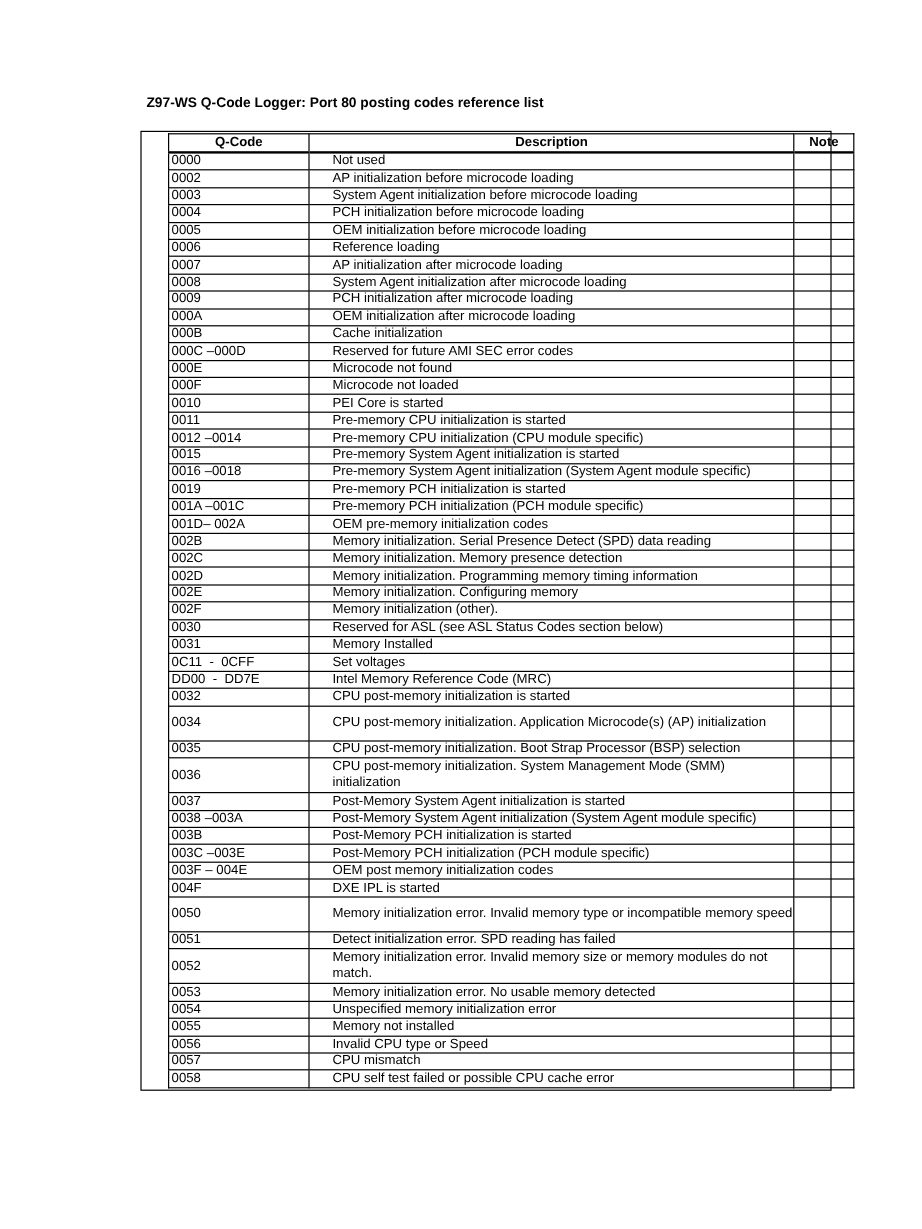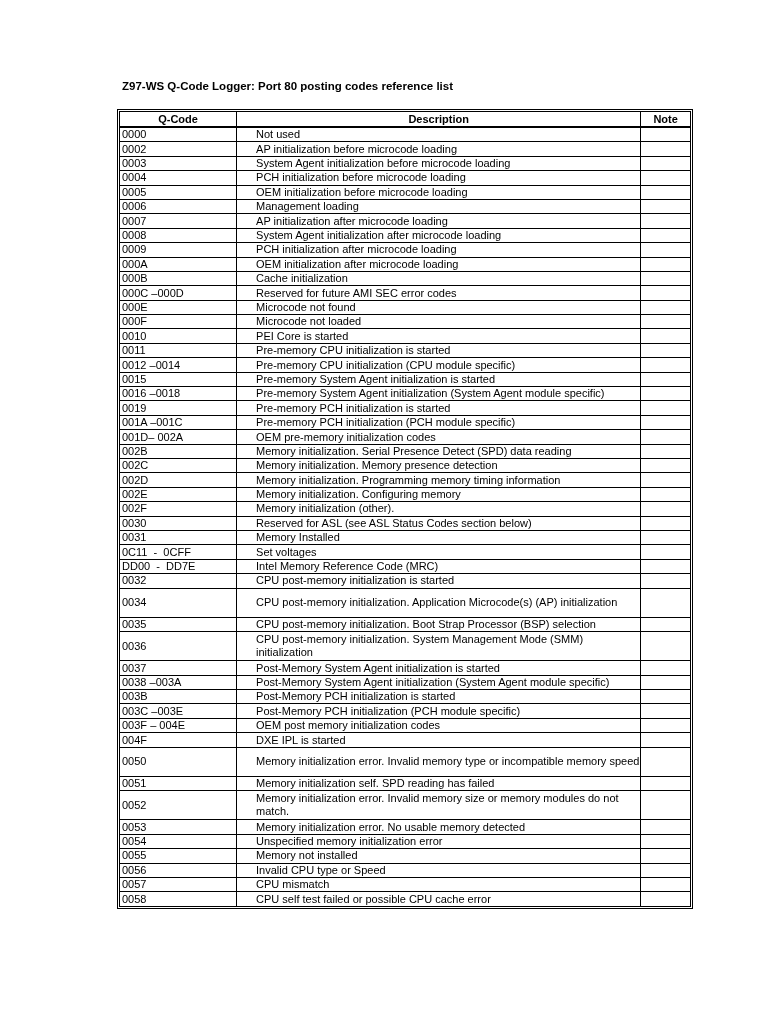--- a/index.html
+++ b/index.html
@@ -37,20 +37,21 @@
     width: 576px;
     border: 1px solid #000;
     padding: 1px;
     box-sizing: border-box;
     background: #ffffff;
   }
   table.qcode-table {
     border-collapse: collapse;
     width: 100%;
     table-layout: fixed;
+    margin-left: 21px;
   }
   table.qcode-table th {
     border: 1px solid #000;
     border-bottom: 2px solid #000;
     font-size: 11px;
     font-weight: bold;
     text-align: center;
     height: 14px;
     padding: 0;
     line-height: 14px;
@@ -121,21 +122,21 @@
             <td class="description">PCH initialization before microcode loading</td>
             <td class="note"></td>
           </tr>
           <tr>
             <td class="code">0005</td>
             <td class="description">OEM initialization before microcode loading</td>
             <td class="note"></td>
           </tr>
           <tr>
             <td class="code">0006</td>
-            <td class="description">Management loading</td>
+            <td class="description">Reference loading</td>
             <td class="note"></td>
           </tr>
           <tr>
             <td class="code">0007</td>
             <td class="description">AP initialization after microcode loading</td>
             <td class="note"></td>
           </tr>
           <tr>
             <td class="code">0008</td>
             <td class="description">System Agent initialization after microcode loading</td>
@@ -306,21 +307,21 @@
             <td class="description">DXE IPL is started</td>
             <td class="note"></td>
           </tr>
           <tr class="tall">
             <td class="code">0050</td>
             <td class="description">Memory initialization error. Invalid memory type or incompatible memory speed</td>
             <td class="note"></td>
           </tr>
           <tr>
             <td class="code">0051</td>
-            <td class="description">Memory initialization self. SPD reading has failed</td>
+            <td class="description">Detect initialization error. SPD reading has failed</td>
             <td class="note"></td>
           </tr>
           <tr class="tall">
             <td class="code">0052</td>
             <td class="description">Memory initialization error. Invalid memory size or memory modules do not match.</td>
             <td class="note"></td>
           </tr>
           <tr>
             <td class="code">0053</td>
             <td class="description">Memory initialization error. No usable memory detected</td>

